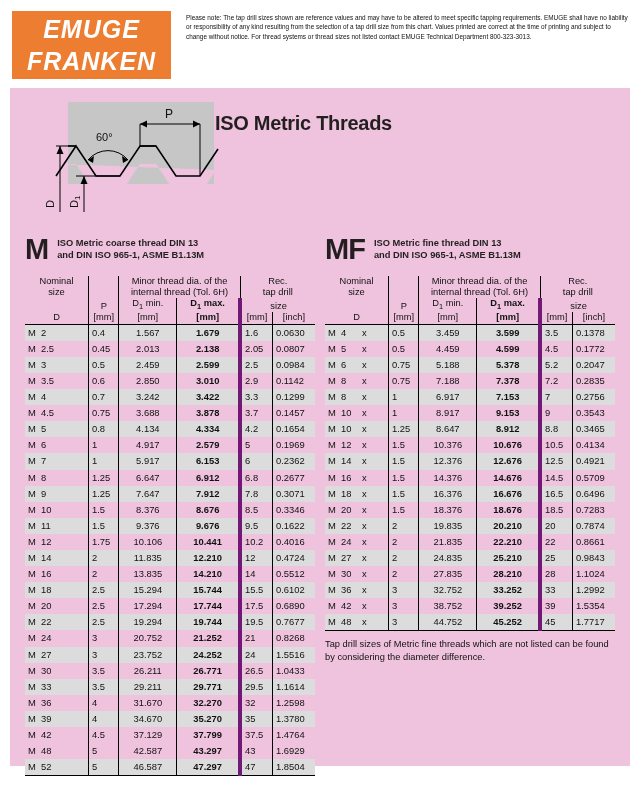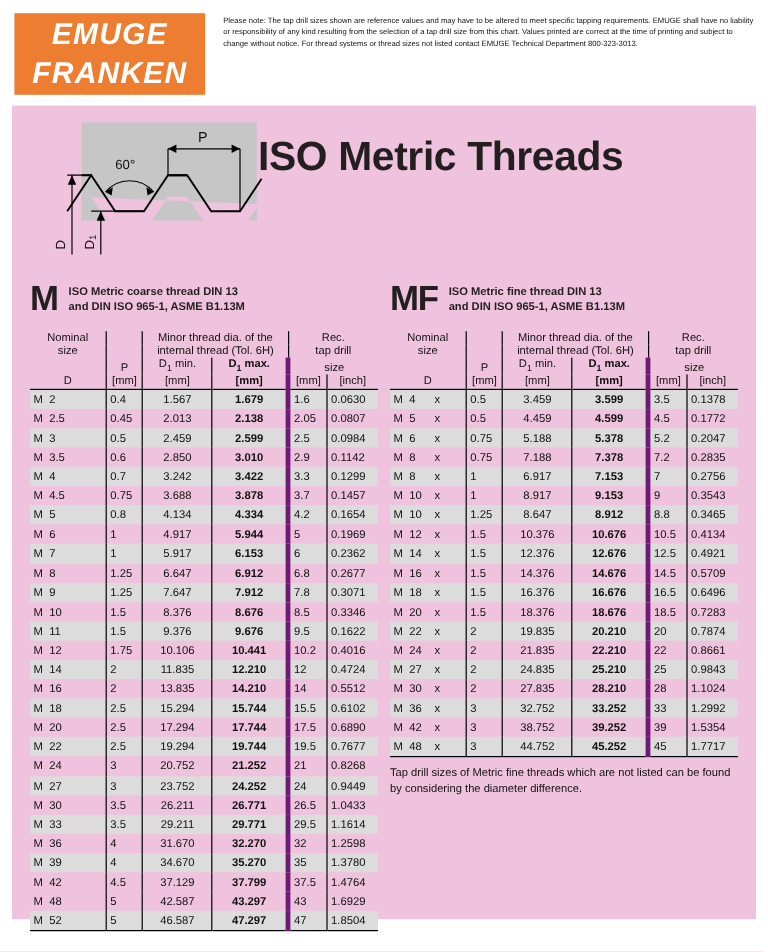--- a/index.html
+++ b/index.html
@@ -25,21 +25,21 @@
 
   
   .panel{position:absolute;left:10px;top:88px;width:620px;height:678px;
          background:#efc3dd;}
 
   
   .diagram{position:absolute;left:22px;top:8px;width:190px;height:120px;}
   .diagram svg{display:block;}
 
   .title{position:absolute;left:205px;top:24px;
-         font-size:34px;font-weight:bold;color:#231f20;
+         font-size:20px;font-weight:bold;color:#231f20;
          letter-spacing:-.3px;}
 
   
   .tblock{position:absolute;top:148px;width:290px;}
   .tblock.left{left:15px;}
   .tblock.right{left:315px;}
 
   .tb-head{display:flex;align-items:flex-start;height:40px;}
   .tb-badge{font-size:29px;font-weight:bold;color:#231f20;line-height:26px;
             letter-spacing:-1px;}
@@ -213,21 +213,21 @@
               <td class="vl c-num">0.8</td>
               <td class="vl c-dia">4.134</td>
               <td class="vl vr c-dia">4.334</td>
               <td class="c-num">4.2</td>
               <td class="vl c-num">0.1654</td>
             </tr>
             <tr class="p">
               <td class="c-size"><span class="sz"><span class="m">M</span><span class="n">6</span><span class="x"></span></span></td>
               <td class="vl c-num">1</td>
               <td class="vl c-dia">4.917</td>
-              <td class="vl vr c-dia">5.944</td>
+              <td class="vl vr c-dia">2.579</td>
               <td class="c-num">5</td>
               <td class="vl c-num">0.1969</td>
             </tr>
             <tr class="g">
               <td class="c-size"><span class="sz"><span class="m">M</span><span class="n">7</span><span class="x"></span></span></td>
               <td class="vl c-num">1</td>
               <td class="vl c-dia">5.917</td>
               <td class="vl vr c-dia">6.153</td>
               <td class="c-num">6</td>
               <td class="vl c-num">0.2362</td>
@@ -319,21 +319,21 @@
               <td class="vl vr c-dia">21.252</td>
               <td class="c-num">21</td>
               <td class="vl c-num">0.8268</td>
             </tr>
             <tr class="g">
               <td class="c-size"><span class="sz"><span class="m">M</span><span class="n">27</span><span class="x"></span></span></td>
               <td class="vl c-num">3</td>
               <td class="vl c-dia">23.752</td>
               <td class="vl vr c-dia">24.252</td>
               <td class="c-num">24</td>
-              <td class="vl c-num">0.9449</td>
+              <td class="vl c-num">1.5516</td>
             </tr>
             <tr class="p">
               <td class="c-size"><span class="sz"><span class="m">M</span><span class="n">30</span><span class="x"></span></span></td>
               <td class="vl c-num">3.5</td>
               <td class="vl c-dia">26.211</td>
               <td class="vl vr c-dia">26.771</td>
               <td class="c-num">26.5</td>
               <td class="vl c-num">1.0433</td>
             </tr>
             <tr class="g">

